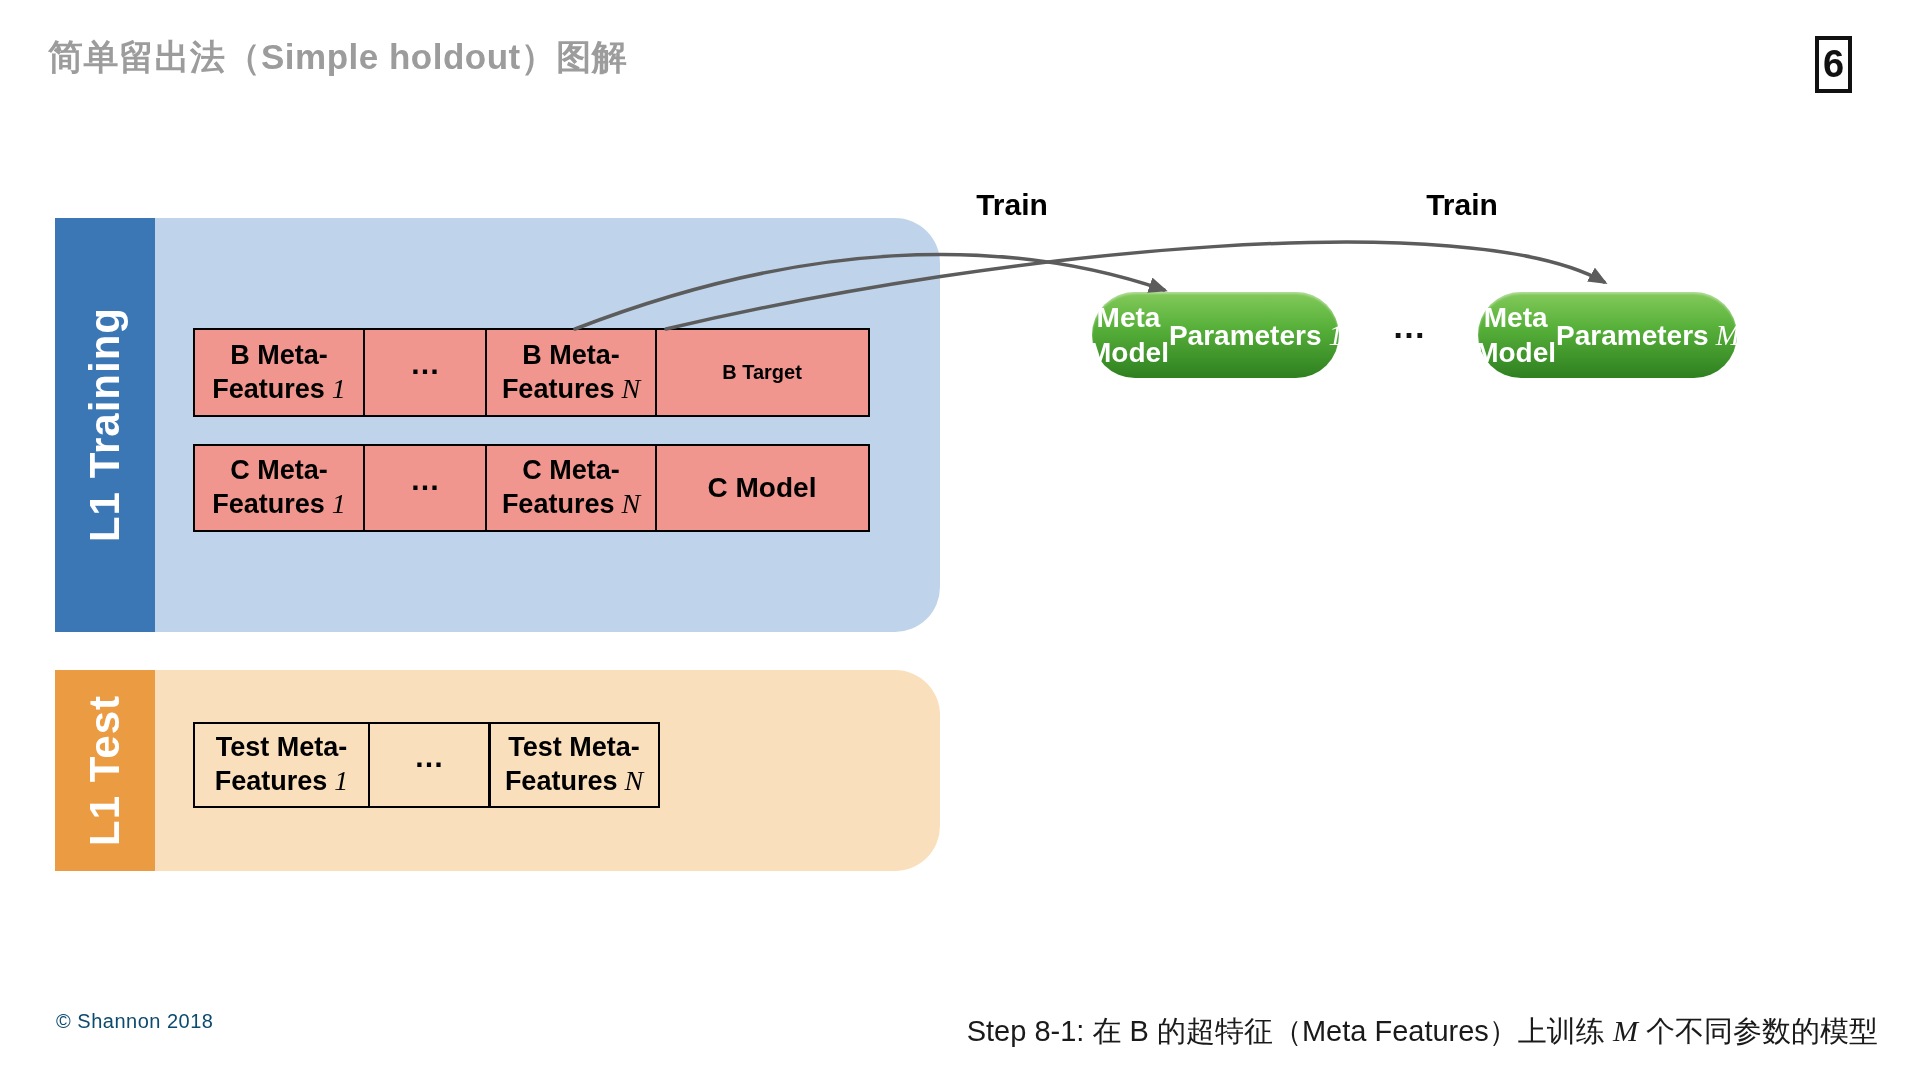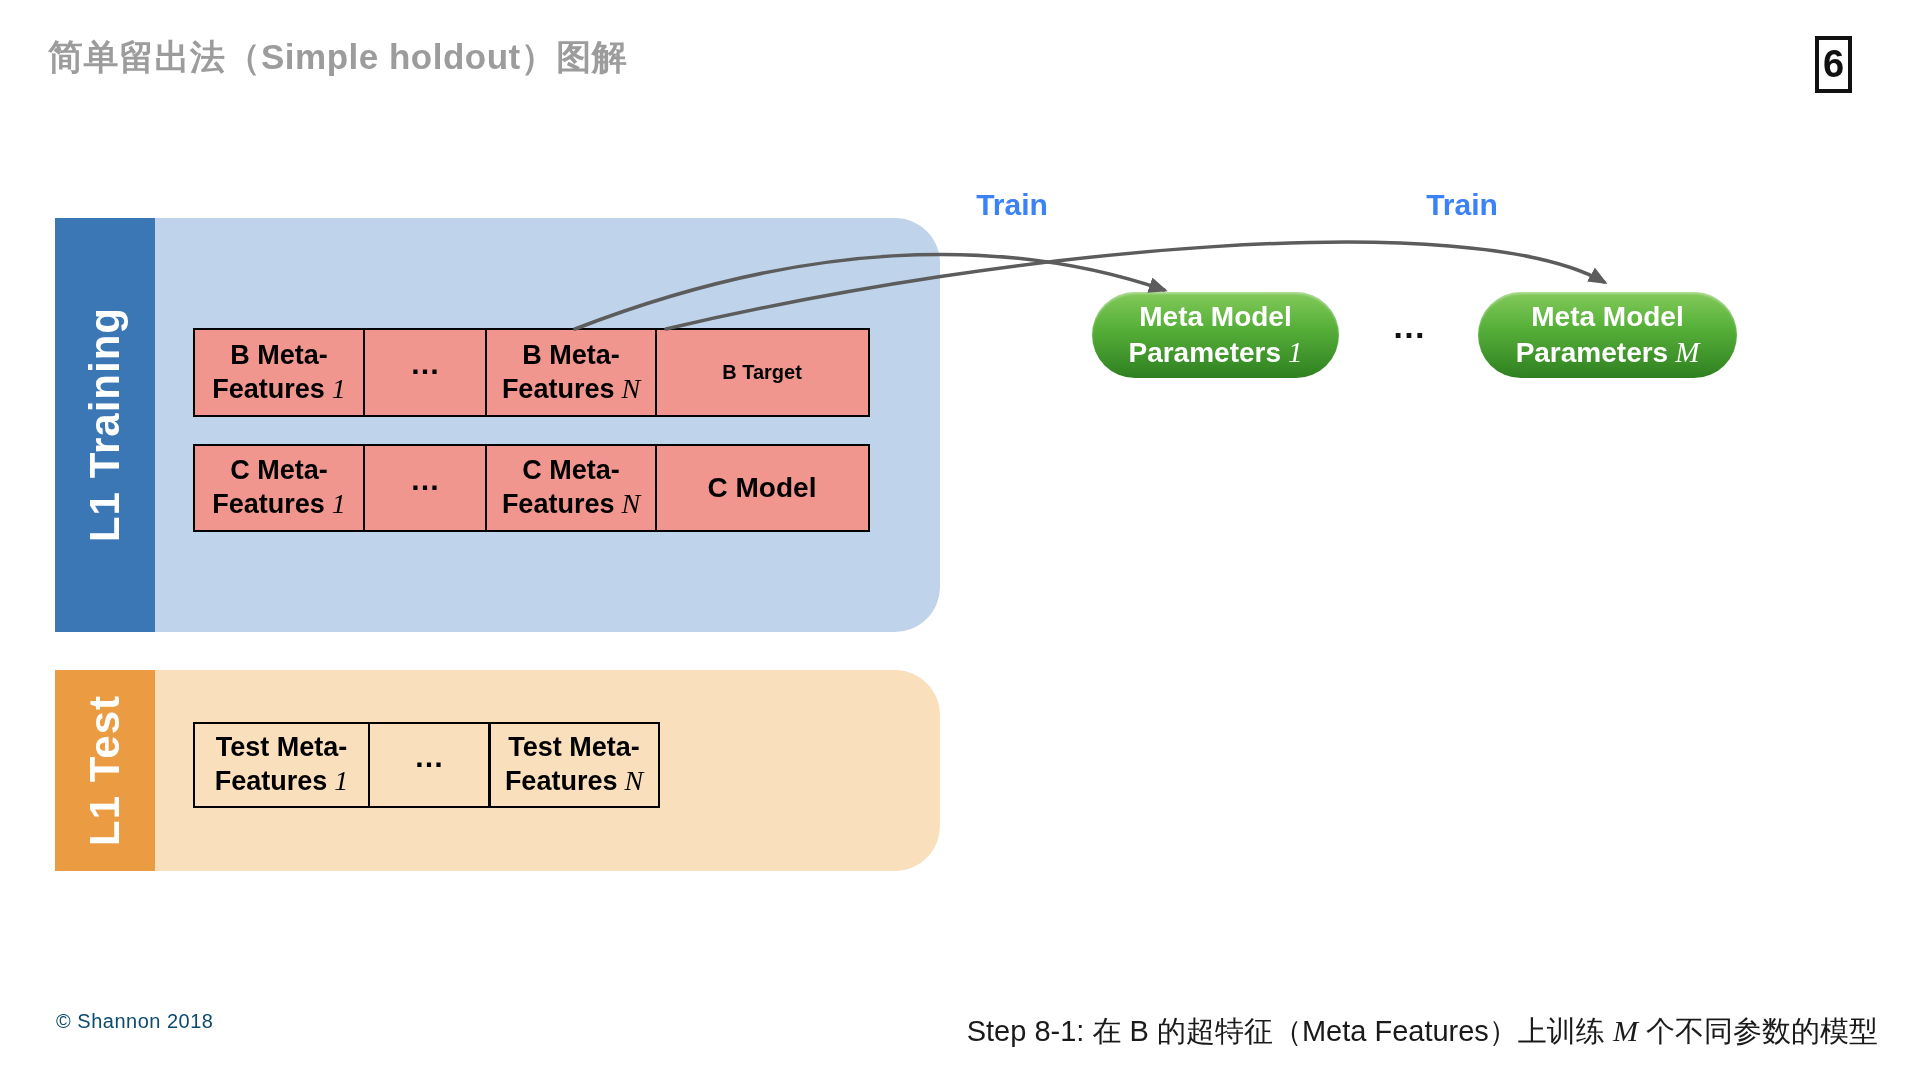--- a/index.html
+++ b/index.html
@@ -44,30 +44,30 @@
   .cell.peach{background:transparent;}
   .dots-cell{font-size:30px;}
   .dots-glyph{transform:translateY(-22%);display:block;}
   .mathvar{
     font-family:"Liberation Serif","DejaVu Serif",serif;font-style:italic;font-weight:normal;
     font-size:28px;margin-left:7px;
   }
 
   
   .train-label{
-    width:120px;text-align:center;font-size:30px;font-weight:bold;color:#3b82f6;
+    width:120px;text-align:center;font-size:30px;font-weight:bold;color:#000000;
   }
   .train-1{left:952px;top:188px;}
   .train-2{left:1402px;top:188px;}
 
   
   .pill{
     border-radius:43px;height:86px;top:292px;
     background:linear-gradient(180deg,#84ca5c 0%,#58b13a 40%,#2e8020 100%);
-    display:flex;flex-direction:column;align-items:center;justify-content:center;
+    display:flex;align-items:center;justify-content:center;
     color:#ffffff;font-size:28px;font-weight:bold;line-height:1.25;text-align:center;
     box-shadow:inset 0 2px 2px rgba(255,255,255,0.35);
   }
   .pill .mathvar{color:#ffffff;font-size:29px;}
   .pill-1{left:1092px;width:247px;}
   .pill-2{left:1478px;width:259px;}
   .pill-dots{
     left:1374px;top:300px;width:70px;height:70px;
     display:flex;align-items:center;justify-content:center;
     font-size:34px;font-weight:bold;color:#111;

